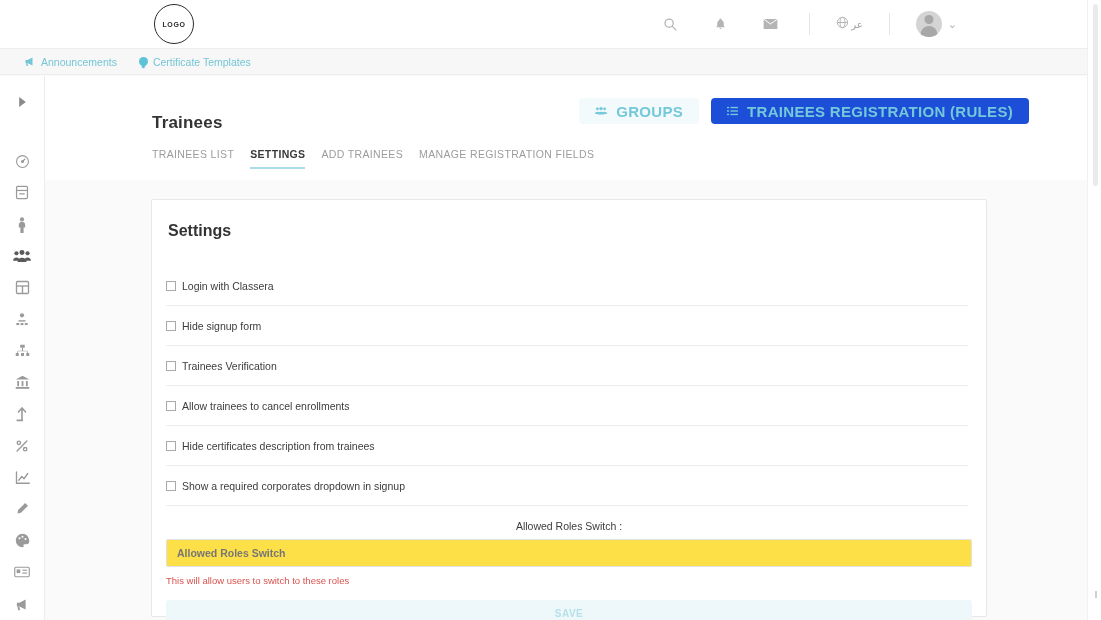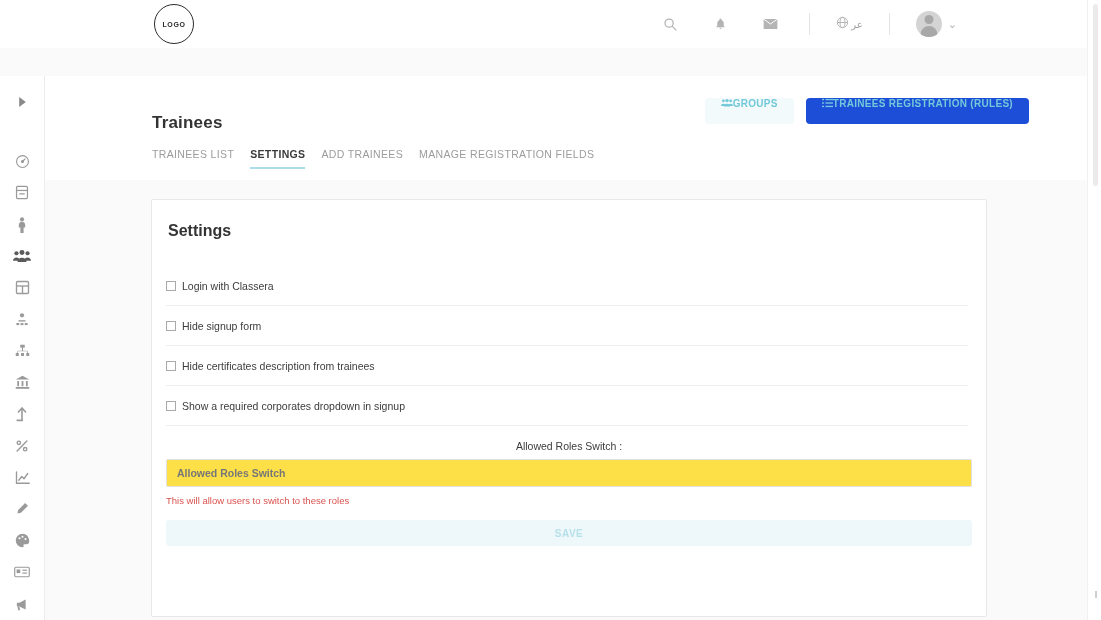--- a/index.html
+++ b/index.html
@@ -94,24 +94,24 @@
     position: relative; height: 104px; background: #ffffff;
   }
   .page-title {
     position: absolute; left: 107px; top: 37px;
     font-size: 17px; font-weight: bold; color: #333333; letter-spacing: .2px;
   }
   .head-buttons {
     position: absolute; right: 58px; top: 22px; display: flex; gap: 12px;
   }
   .btn-light {
-    display: flex; gap: 0;
+    display: flex; align-items: center; gap: 9px;
     height: 26px; padding: 0 16px; border-radius: 4px;
     background: #f2fafc; color: #73c8d9;
-    font-size: 10px; font-weight: bold; letter-spacing: .3px;
+    font-size: 15px; font-weight: bold; letter-spacing: .3px;
     border: none; white-space: nowrap;
   }
   .btn-light.alt { background: #1d4ed8; }
   .btn-light svg { display:block; }
 
   .tabs {
     position: absolute; left: 107px; top: 72px; display: flex; gap: 16px;
     align-items: center;
   }
   .tab {
@@ -219,20 +219,35 @@
         <span class="lang-text">عر</span>
       </div>
       <div class="hdivider"></div>
       <div class="avatar-wrap">
         <div class="avatar"></div>
         <span class="chev">⌄</span>
       </div>
     </div>
   </div>
 
+  <div class="subnav">
+    <div class="subnav-item">
+      <span>
+        <svg width="12" height="11" viewBox="0 0 24 20" fill="currentColor">
+          <path d="M3 7h4l10-5v16L7 13H3z"></path>
+            <path d="M4 13h3l1 6H5z"></path>
+        </svg>
+      </span>
+      <span>Announcements</span>
+    </div>
+    <div class="subnav-item">
+      <span class="cert-dot"></span>
+      <span>Certificate Templates</span>
+    </div>
+  </div>
 
   <div class="rail">
     <div class="rail-item">
       <svg width="9" height="10" viewBox="0 0 10 12" fill="#8a8a8a">
           <path d="M1 0l8 6-8 6z"></path>
         </svg>
     </div>
     <div class="rail-item spacer-top"></div>
 
     <div class="rail-item">
@@ -430,20 +445,28 @@
           <div class="opt-row">
             <span class="cb"></span>
             <span class="opt-label">Login with Classera</span>
           </div>
           <div class="opt-row">
             <span class="cb"></span>
             <span class="opt-label">Hide signup form</span>
           </div>
           <div class="opt-row">
             <span class="cb"></span>
+            <span class="opt-label">Trainees Verification</span>
+          </div>
+          <div class="opt-row">
+            <span class="cb"></span>
+            <span class="opt-label">Allow trainees to cancel enrollments</span>
+          </div>
+          <div class="opt-row">
+            <span class="cb"></span>
             <span class="opt-label">Hide certificates description from trainees</span>
           </div>
           <div class="opt-row">
             <span class="cb"></span>
             <span class="opt-label">Show a required corporates dropdown in signup</span>
           </div>
         </div>
 
         <div class="field-block">
           <div class="field-label">Allowed Roles Switch :</div>

